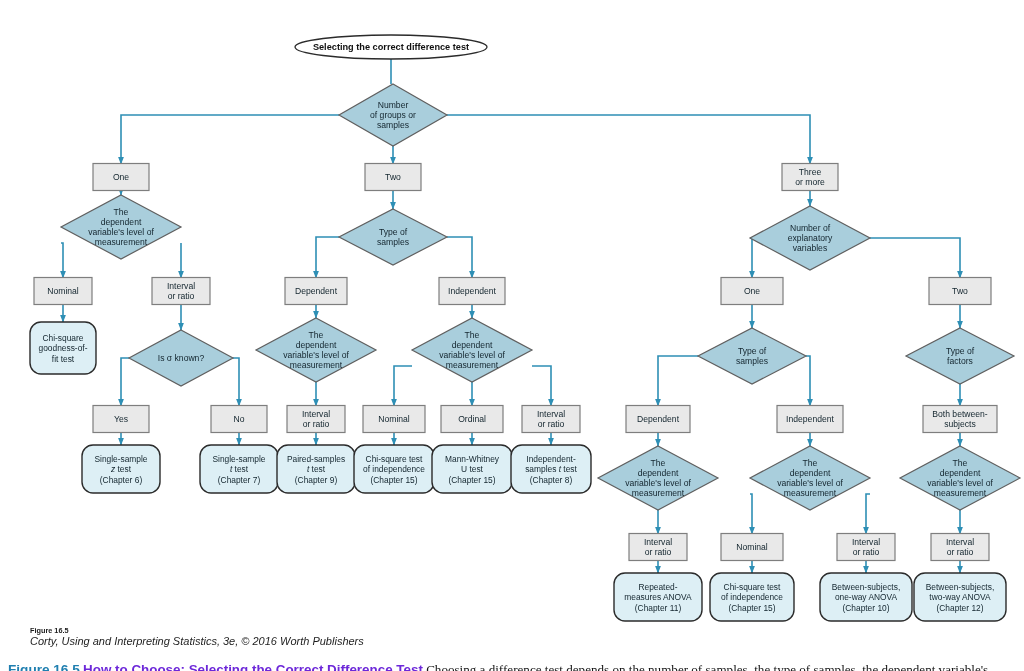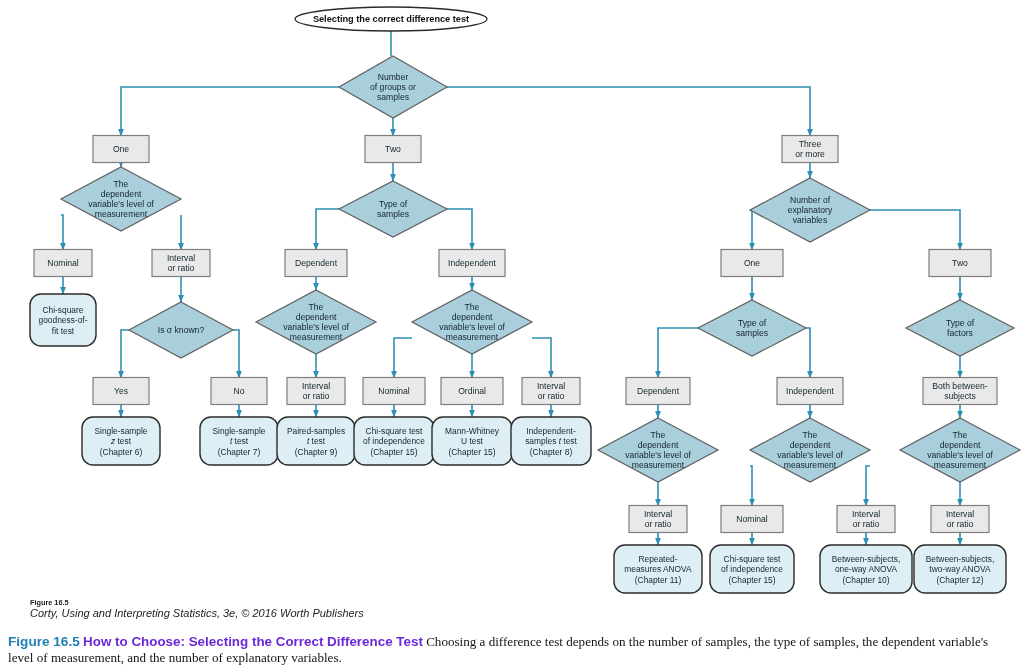--- a/index.html
+++ b/index.html
@@ -1,18 +1,18 @@
 <!DOCTYPE html>
 <html><head>
 <meta charset="utf-8">
 <style>
   html,body{margin:0;padding:0;background:#ffffff;}
   body{width:1024px;height:671px;overflow:hidden;
        font-family:"Liberation Sans", sans-serif;color:#1a1a1a;}
-  #stage{position:relative;width:1024px;height:588px;}
+  #stage{position:relative;width:1024px;height:588px;margin-top:28px;}
   svg#flow{position:absolute;left:0;top:0;width:1024px;height:600px;display:block;}
   .nd-rect{fill:#e9e9e9;stroke:#7e7e7e;stroke-width:1.2;}
   .nd-diamond{fill:#a9cedc;stroke:#5f5f5f;stroke-width:1.2;}
   .nd-term{fill:#ddeff5;stroke:#2b2b2b;stroke-width:1.4;}
   .nd-start{fill:#ffffff;stroke:#2b2b2b;stroke-width:1.3;}
   .lbl{font-family:"Liberation Sans", sans-serif;fill:#13252e;text-anchor:middle;}
   .lbl-rect{font-size:8.6px;}
   .lbl-diamond{font-size:8.6px;}
   .lbl-term{font-size:8.4px;}
   .lbl-start{font-size:9.2px;font-weight:bold;fill:#111;}

